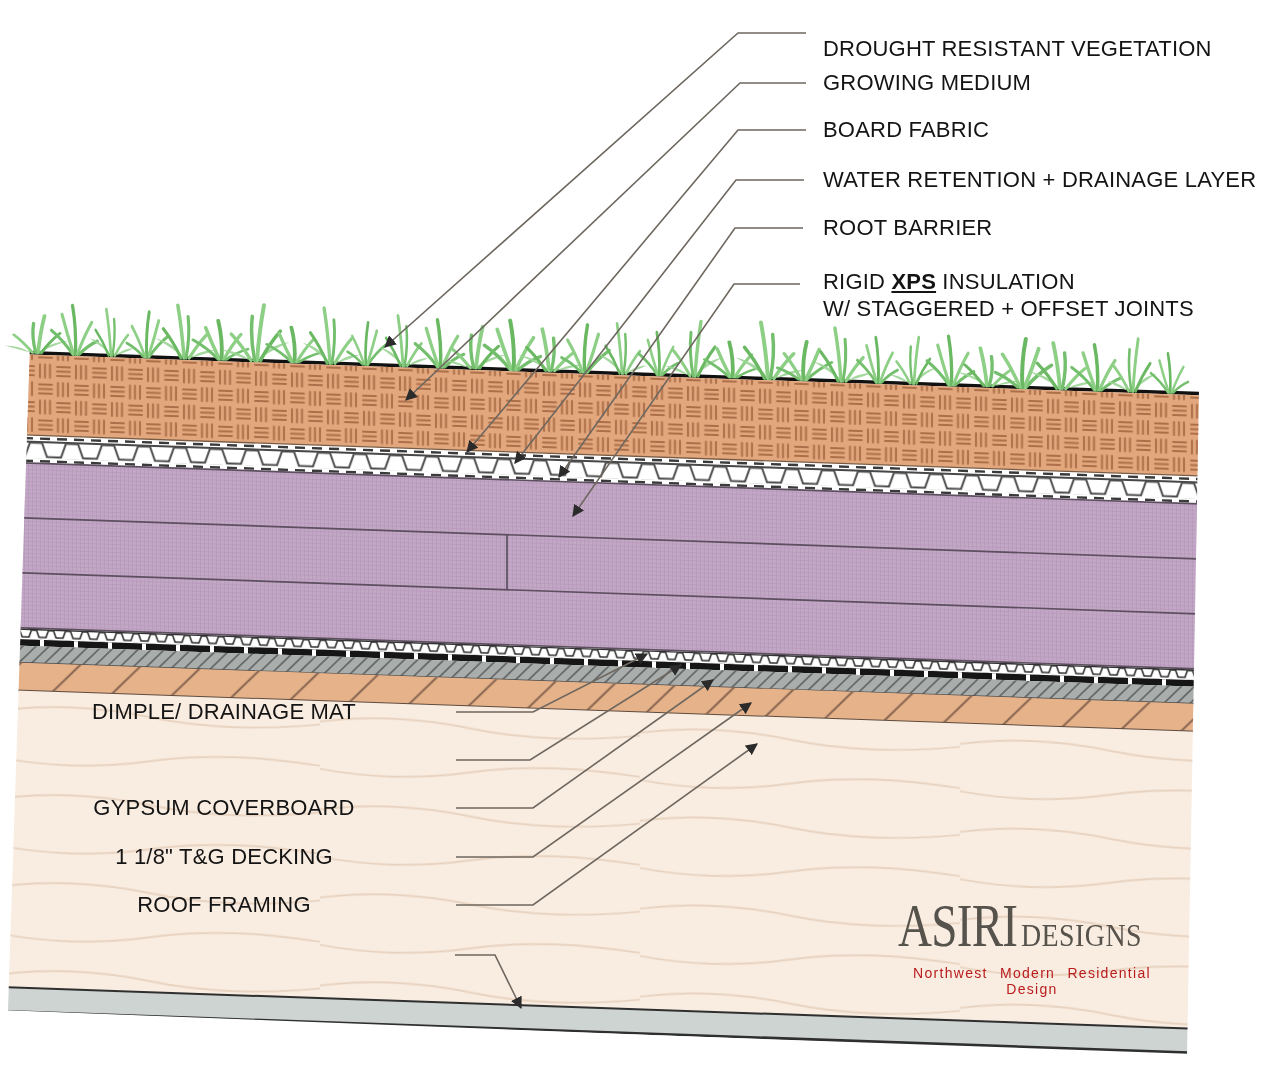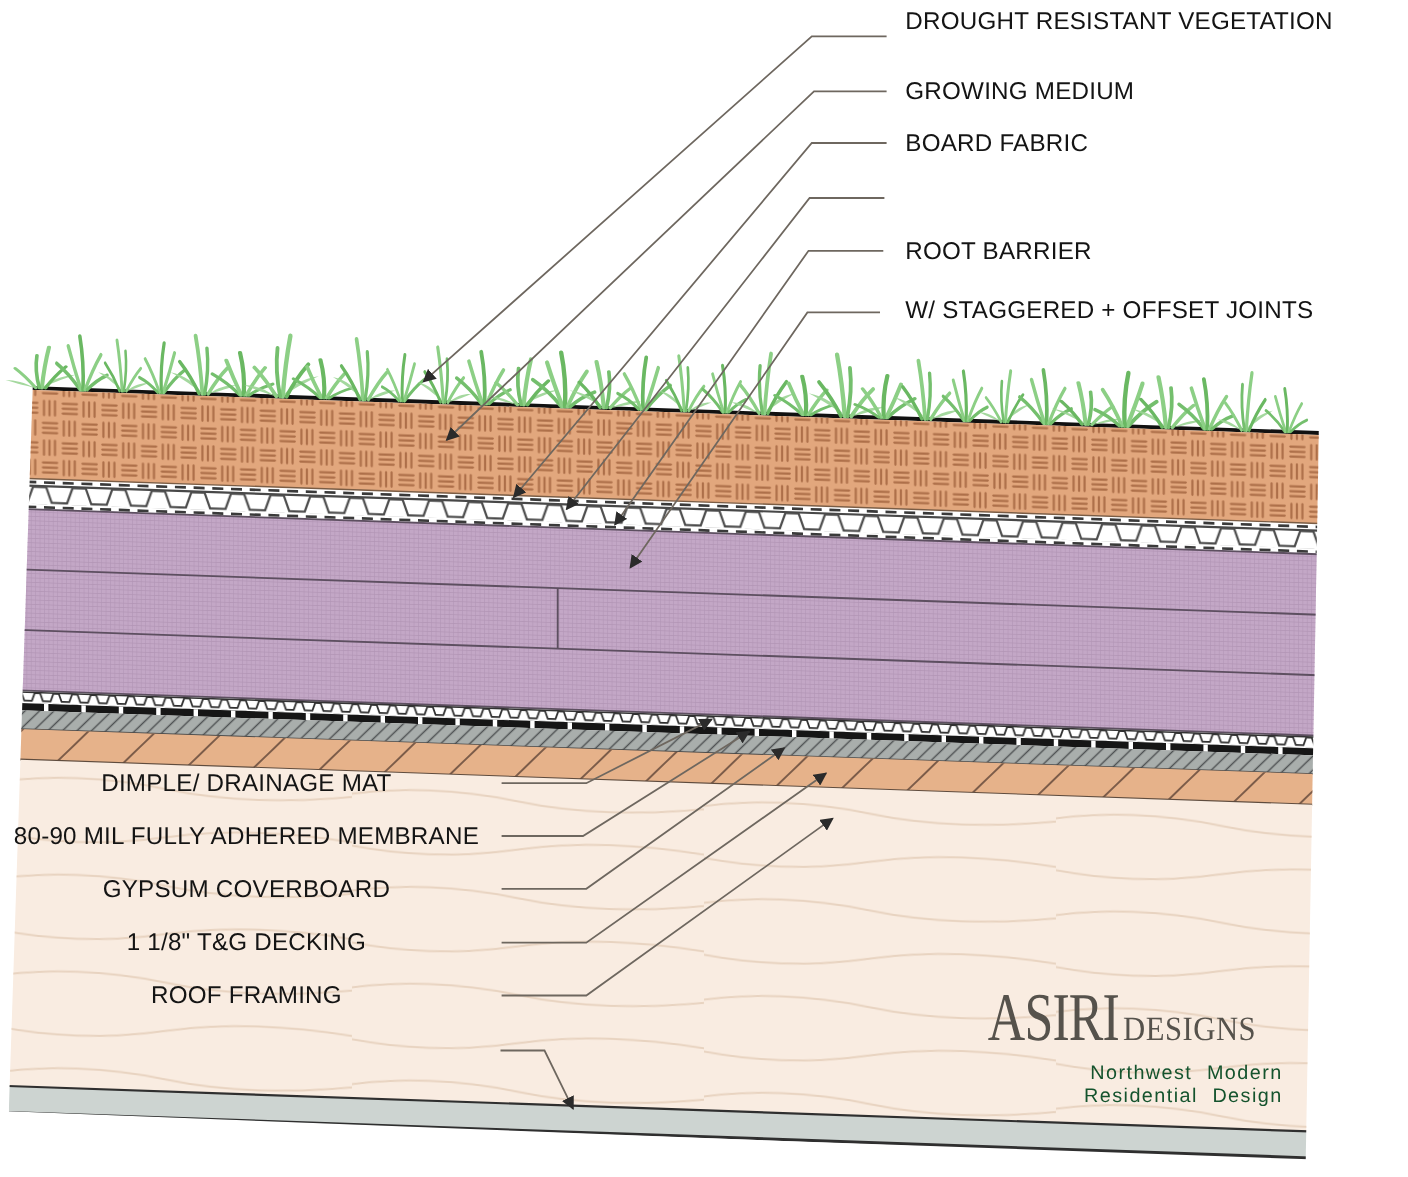--- a/index.html
+++ b/index.html
@@ -14,22 +14,22 @@
   .xps-bold{font-weight:bold;text-decoration:underline;}
   .xps-block div{line-height:27px;}
   .logo{position:absolute;left:898px;top:894px;width:268px;color:#56524c;}
   .logo-row{display:flex;align-items:baseline;}
   .logo-primary{font-family:"Liberation Serif", serif;font-size:62px;line-height:62px;
                 display:inline-block;transform:scaleX(.76);transform-origin:left bottom;
                 letter-spacing:-1px;}
   .logo-secondary{font-family:"Liberation Serif", serif;font-size:31px;line-height:31px;
                   display:inline-block;transform:scaleX(.9);transform-origin:left bottom;
                   margin-left:-34px;letter-spacing:.5px;}
-  .logo-tagline{margin-top:9px;font-size:18px;color:#14532d;letter-spacing:1.3px;
-                word-spacing:7px;text-align:right;width:100%;}
+  .logo-tagline{margin-top:9px;font-size:14px;color:#b91c1c;letter-spacing:1.3px;
+                word-spacing:7px;text-align:center;width:100%;}
 </style>
 </head>
 <body>
 
 <div class="canvas">
 
 <svg width="1280" height="1070" viewBox="0 0 1280 1070">
   <defs>
     <marker id="arr" viewBox="0 0 10 10" refX="9" refY="5" markerWidth="7.5" markerHeight="7.5" orient="auto">
       <path d="M0,0 L10,5 L0,10 Z" fill="#2b2b2b"></path>
@@ -191,30 +191,33 @@
     <polyline points="800,284 734,284 573,516" marker-end="url(#arr)"></polyline>
     <polyline points="456,712 533,712 647,654" marker-end="url(#arr)"></polyline>
     <polyline points="456,760 530,760 681,665" marker-end="url(#arr)"></polyline>
     <polyline points="456,808 533,808 713,680" marker-end="url(#arr)"></polyline>
     <polyline points="456,857 533,857 751,703" marker-end="url(#arr)"></polyline>
     <polyline points="456,905 533,905 757,744" marker-end="url(#arr)"></polyline>
     <polyline points="455,955 495,955 521,1008" marker-end="url(#arr)"></polyline>
   </g>
 </svg>
 
-<div class="callout co-top" style="top:6px">DROUGHT RESISTANT VEGETATION</div>
+<div class="callout co-top" style="top:36px">DROUGHT RESISTANT VEGETATION</div>
 <div class="callout co-top" style="top:70px">GROWING MEDIUM</div>
 <div class="callout co-top" style="top:117px">BOARD FABRIC</div>
+<div class="callout co-top" style="top:167px">WATER RETENTION + DRAINAGE LAYER</div>
 <div class="callout co-top" style="top:215px">ROOT BARRIER</div>
 <div class="callout co-top xps-block" style="top:268px">
+  <div>
+    <span>RIGID </span><span class="xps-bold">XPS</span><span> INSULATION</span>
+  </div>
   <div>W/ STAGGERED + OFFSET JOINTS</div>
 </div>
 
 <div class="callout co-bot right" style="top:699px">DIMPLE/ DRAINAGE MAT</div>
-<div class="callout co-bot right" style="top:747px">80-90 MIL FULLY ADHERED MEMBRANE</div>
 <div class="callout co-bot right" style="top:795px">GYPSUM COVERBOARD</div>
 <div class="callout co-bot right" style="top:844px">1 1/8" T&amp;G DECKING</div>
 <div class="callout co-bot right" style="top:892px">ROOF FRAMING</div>
 
 <div class="logo">
   <div class="logo-row">
     <span class="logo-primary">ASIRI</span>
     <span class="logo-secondary">DESIGNS</span>
   </div>
   <div class="logo-tagline">Northwest Modern Residential Design</div>

